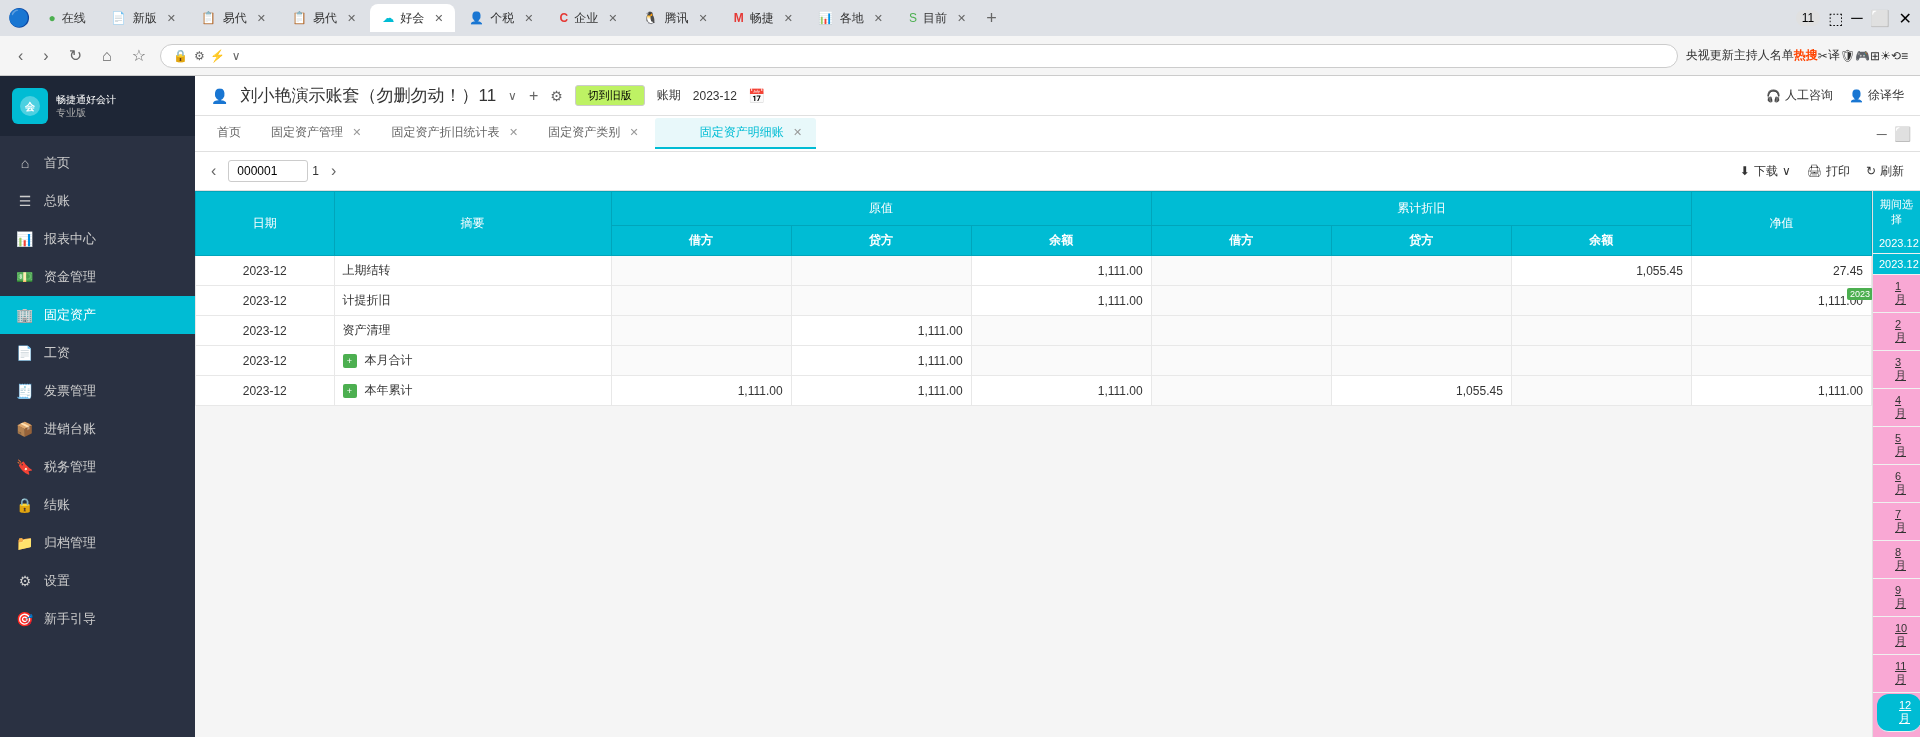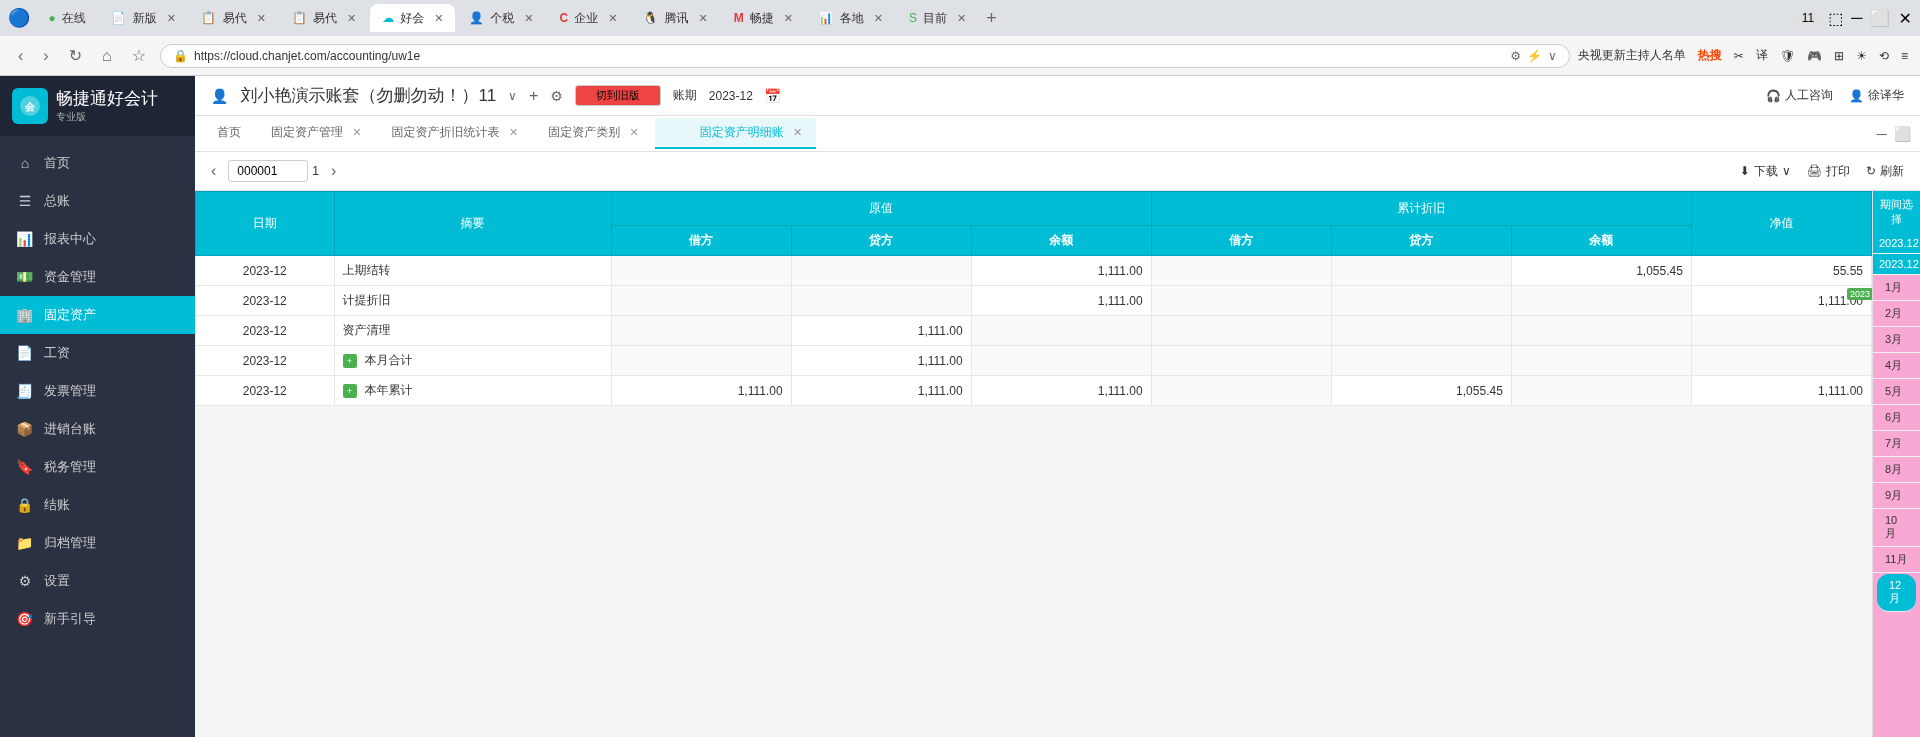--- a/index.html
+++ b/index.html
@@ -9,51 +9,51 @@
     .browser-chrome { background: #dee1e6; width: 100%; }
     .tab-bar { display: flex; align-items: center; height: 36px; background: #dee1e6; padding: 0 8px; gap: 2px; }
     .tab { display: flex; align-items: center; height: 28px; padding: 0 12px; border-radius: 8px 8px 0 0; font-size: 12px; background: #dee1e6; color: #333; gap: 6px; cursor: pointer; white-space: nowrap; }
     .tab.active { background: #ffffff; }
     .tab .close-btn { font-size: 11px; color: #666; margin-left: 4px; }
     .tab-add { background: none; border: none; font-size: 18px; color: #666; cursor: pointer; padding: 0 6px; }
     .address-bar { display: flex; align-items: center; height: 40px; background: #f5f5f5; padding: 0 12px; gap: 8px; border-bottom: 1px solid #ccc; }
     .nav-btn { background: none; border: none; font-size: 16px; color: #666; cursor: pointer; padding: 2px 6px; }
     .url-bar { flex: 1; display: flex; align-items: center; background: white; border: 1px solid #ccc; border-radius: 20px; padding: 4px 12px; gap: 6px; }
     .url-text { flex: 1; font-size: 12px; color: #333; }
-    .address-actions { display: flex; align-items: center; gap: 12px; font-size: 12px; color: #333; }
+    .address-actions { display: flex; align-items: center; font-size: 12px; color: #333; }
     .hot-search { color: #ff4400; font-weight: bold; }
 
     
     .app-container { display: flex; width: 100%; height: 661px; }
 
     
     .sidebar { width: 195px; background: #2a3142; color: white; display: flex; flex-direction: column; height: 100%; }
     .sidebar-logo { display: flex; align-items: center; padding: 12px; background: #1e2636; gap: 8px; }
     .logo-icon { width: 36px; height: 36px; background: #00bcd4; border-radius: 6px; display: flex; align-items: center; justify-content: center; color: white; font-size: 14px; font-weight: bold; }
-    .logo-text { font-size: 17px; color: white; line-height: 1.3; }
+    .logo-text { font-size: 10px; color: white; line-height: 1.3; }
     .logo-sub { font-size: 10px; color: #aaa; }
     .sidebar-nav { flex: 1; padding: 8px 0; }
     .nav-item { display: flex; align-items: center; padding: 10px 16px; gap: 10px; cursor: pointer; color: #ccc; font-size: 13px; }
     .nav-item.active { background: #00bcd4; color: white; }
     .nav-icon { width: 18px; height: 18px; display: flex; align-items: center; justify-content: center; font-size: 14px; }
 
     
     .period-panel { width: 48px; background: #f9a8d4; border-left: 1px solid #e0e0e0; display: flex; flex-direction: column; }
     .period-title { background: #00bcd4; color: white; text-align: center; padding: 6px 2px; font-size: 11px; writing-mode: horizontal-tb; }
     .period-dates { display: flex; flex-direction: column; }
     .period-date { padding: 4px 6px; font-size: 11px; color: #333; border-bottom: 1px solid #f0f0f0; cursor: pointer; text-align: center; }
     .period-date.active { background: #00bcd4; color: white; }
     .period-months { display: flex; flex-direction: column; }
-    .period-month { padding: 5px 12px; font-size: 11px; color: #333; border-bottom: 1px solid #f0f0f0; cursor: pointer; text-align: left; }
+    .period-month { padding: 5px 22px; font-size: 11px; color: #333; border-bottom: 1px solid #f0f0f0; cursor: pointer; text-align: center; text-decoration: underline; }
     .period-month.active { background: #00bcd4; color: white; border-radius: 12px; margin: 1px 4px; }
 
     
     .main-content { flex: 1; background: #f5f5f5; display: flex; flex-direction: column; overflow: hidden; }
     .app-header { display: flex; align-items: center; height: 40px; background: #fff; border-bottom: 1px solid #e0e0e0; padding: 0 16px; gap: 12px; }
-    .version-btn { font-size: 11px; border: 1px solid #ccc; padding: 2px 20px; border-radius: 3px; cursor: pointer; background: #ef4444; }
+    .version-btn { font-size: 11px; border: 1px solid #ccc; padding: 2px 12px; border-radius: 3px; cursor: pointer; background: #bef264; }
     .header-actions { margin-left: auto; display: flex; align-items: center; gap: 16px; }
 
     
     .page-tabs { display: flex; align-items: center; height: 36px; background: #fff; border-bottom: 1px solid #e0e0e0; padding: 0 8px; gap: 2px; }
     .page-tab { padding: 6px 14px; font-size: 12px; color: #666; cursor: pointer; border-bottom: 2px solid transparent; white-space: nowrap; }
     .page-tab.active { color: #00bcd4; border-bottom: 2px solid #00bcd4; background: #e8f8fa; border-radius: 3px 3px 0 0; padding-left: 45px; }
     .page-tab .tab-close { margin-left: 6px; color: #999; font-size: 11px; }
     .window-controls { margin-left: auto; display: flex; gap: 8px; }
     .win-btn { font-size: 14px; color: #666; cursor: pointer; background: none; border: none; }
 
@@ -155,21 +155,20 @@
   </div>
 
   <div class="address-bar">
     <button class="nav-btn">‹</button>
     <button class="nav-btn">›</button>
     <button class="nav-btn">↻</button>
     <button class="nav-btn">⌂</button>
     <button class="nav-btn">☆</button>
     <div class="url-bar">
       <span style="color:#4caf50;font-size:12px;">🔒</span>
-      <span class="url-text">https://cloud.chanjet.com/accounting/uw1e</span>
       <span style="font-size:12px;color:#666;">⚙</span>
       <span style="font-size:12px;color:#666;">⚡</span>
       <span style="font-size:12px;color:#666;">∨</span>
     </div>
     <div class="address-actions">
       <span>央视更新主持人名单</span>
       <span class="hot-search">热搜</span>
       <span>✂</span>
       <span>译</span>
       <span>🛡</span>
@@ -355,21 +354,21 @@
           <tbody class="table-body">
             <tr>
               <td class="td-date">2023-12</td>
               <td class="td-summary">上期结转</td>
               <td class="td-amount td-empty"></td>
               <td class="td-amount td-empty"></td>
               <td class="td-amount">1,111.00</td>
               <td class="td-amount td-empty"></td>
               <td class="td-amount td-empty"></td>
               <td class="td-amount">1,055.45</td>
-              <td class="td-amount">55.55</td>
+              <td class="td-amount">27.45</td>
             </tr>
             <tr>
               <td class="td-date">2023-12</td>
               <td class="td-summary">
                 <span>计提折旧</span>
               </td>
               <td class="td-amount td-empty"></td>
               <td class="td-amount td-empty"></td>
               <td class="td-amount">1,111.00</td>
               <td class="td-amount td-empty"></td>

